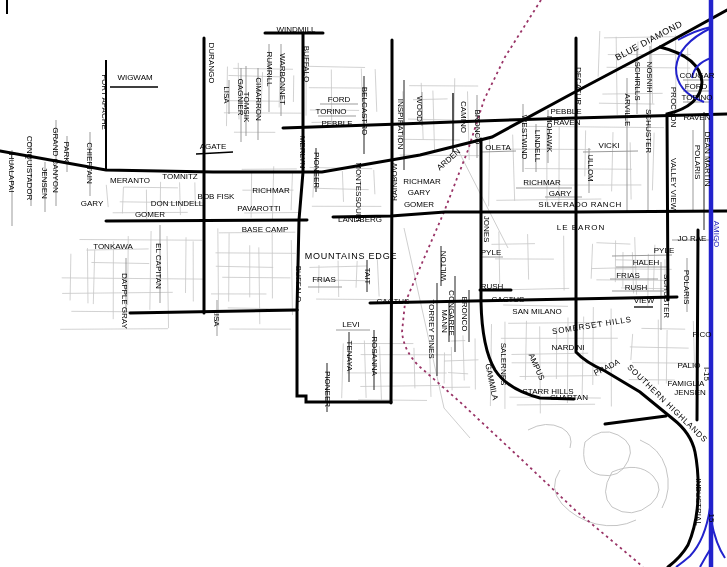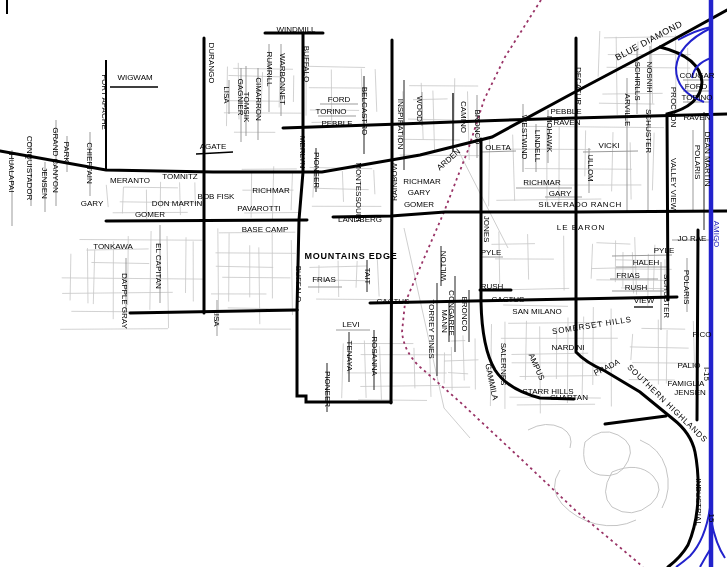--- a/index.html
+++ b/index.html
@@ -286,21 +286,21 @@
       <span class="lbl" style="left: 89px; top: 163px; transform: translate(-50%, -50%) rotate(90deg); color: rgb(0, 0, 0);">CHIEFTAIN</span>
       <span class="lbl" style="left: 104px; top: 102px; transform: translate(-50%, -50%) rotate(90deg); color: rgb(0, 0, 0);">FORT APACHE</span>
       <span class="lbl" style="left: 135px; top: 78px; transform: translate(-50%, -50%) rotate(0deg); color: rgb(0, 0, 0);">WIGWAM</span>
       <span class="lbl" style="left: 211px; top: 63px; transform: translate(-50%, -50%) rotate(90deg); color: rgb(0, 0, 0);">DURANGO</span>
       <span class="lbl" style="left: 226px; top: 95px; transform: translate(-50%, -50%) rotate(90deg); color: rgb(0, 0, 0);">LISA</span>
       <span class="lbl" style="left: 240px; top: 97px; transform: translate(-50%, -50%) rotate(90deg); color: rgb(0, 0, 0);">GAGNIER</span>
       <span class="lbl" style="left: 213px; top: 147px; transform: translate(-50%, -50%) rotate(0deg); color: rgb(0, 0, 0);">AGATE</span>
       <span class="lbl" style="left: 130px; top: 181px; transform: translate(-50%, -50%) rotate(0deg); color: rgb(0, 0, 0);">MERANTO</span>
       <span class="lbl" style="left: 180px; top: 177px; transform: translate(-50%, -50%) rotate(0deg); color: rgb(0, 0, 0);">TOMNITZ</span>
       <span class="lbl" style="left: 92px; top: 204px; transform: translate(-50%, -50%) rotate(0deg); color: rgb(0, 0, 0);">GARY</span>
-      <span class="lbl" style="left: 177px; top: 204px; transform: translate(-50%, -50%) rotate(0deg); color: rgb(0, 0, 0);">DON MARTIN</span>
+      <span class="lbl" style="left: 177px; top: 204px; transform: translate(-50%, -50%) rotate(0deg); color: rgb(0, 0, 0);">DON LINDELL</span>
       <span class="lbl" style="left: 216px; top: 197px; transform: translate(-50%, -50%) rotate(0deg); color: rgb(0, 0, 0);">BOB FISK</span>
       <span class="lbl" style="left: 150px; top: 215px; transform: translate(-50%, -50%) rotate(0deg); color: rgb(0, 0, 0);">GOMER</span>
       <span class="lbl" style="left: 259px; top: 209px; transform: translate(-50%, -50%) rotate(0deg); color: rgb(0, 0, 0);">PAVAROTTI</span>
       <span class="lbl" style="left: 265px; top: 218px; transform: translate(-50%, -50%) rotate(0deg); color: rgb(0, 0, 0); margin-top: 12px;">BASE CAMP</span>
       <span class="lbl" style="left: 113px; top: 247px; transform: translate(-50%, -50%) rotate(0deg); color: rgb(0, 0, 0);">TONKAWA</span>
       <span class="lbl" style="left: 158px; top: 266px; transform: translate(-50%, -50%) rotate(90deg); color: rgb(0, 0, 0);">EL CAPITAN</span>
       <span class="lbl" style="left: 124px; top: 301px; transform: translate(-50%, -50%) rotate(90deg); color: rgb(0, 0, 0);">DAPPLE GRAY</span>
       <span class="lbl" style="left: 216px; top: 318px; transform: translate(-50%, -50%) rotate(90deg); color: rgb(0, 0, 0);">LISA</span>
       <span class="lbl" style="left: 296px; top: 30px; transform: translate(-50%, -50%) rotate(0deg); color: rgb(0, 0, 0);">WINDMILL</span>
       <span class="lbl" style="left: 306px; top: 64px; transform: translate(-50%, -50%) rotate(90deg); color: rgb(0, 0, 0);">BUFFALO</span>
@@ -319,21 +319,21 @@
       <span class="lbl" style="left: 419px; top: 109px; transform: translate(-50%, -50%) rotate(90deg); color: rgb(0, 0, 0);">WOOD</span>
       <span class="lbl" style="left: 463px; top: 117px; transform: translate(-50%, -50%) rotate(90deg); color: rgb(0, 0, 0);">CAMINO</span>
       <span class="lbl" style="left: 477px; top: 127px; transform: translate(-50%, -50%) rotate(90deg); color: rgb(0, 0, 0);">BRONCO</span>
       <span class="lbl" style="left: 449px; top: 160px; transform: translate(-50%, -50%) rotate(-41deg); color: rgb(0, 0, 0);">ARDEN</span>
       <span class="lbl" style="left: 271px; top: 191px; transform: translate(-50%, -50%) rotate(0deg); color: rgb(0, 0, 0);">RICHMAR</span>
       <span class="lbl" style="left: 422px; top: 182px; transform: translate(-50%, -50%) rotate(0deg); color: rgb(0, 0, 0);">RICHMAR</span>
       <span class="lbl" style="left: 419px; top: 193px; transform: translate(-50%, -50%) rotate(0deg); color: rgb(0, 0, 0);">GARY</span>
       <span class="lbl" style="left: 419px; top: 205px; transform: translate(-50%, -50%) rotate(0deg); color: rgb(0, 0, 0);">GOMER</span>
       <span class="lbl" style="left: 395px; top: 182px; transform: translate(-50%, -50%) rotate(-90deg); color: rgb(0, 0, 0);">RAINBOW</span>
       <span class="lbl" style="left: 360px; top: 220px; transform: translate(-50%, -50%) rotate(0deg); color: rgb(0, 0, 0);">LANDBERG</span>
-      <span class="lbl" style="left: 351px; top: 256px; transform: translate(-50%, -50%) rotate(0deg); font-size: 9px; letter-spacing: 0.8px; color: rgb(0, 0, 0); font-weight: bold;">MOUNTAINS EDGE</span>
+      <span class="lbl" style="left: 351px; top: 256px; transform: translate(-50%, -50%) rotate(0deg); font-size: 9px; letter-spacing: 0.8px; color: rgb(0, 0, 0);">MOUNTAINS EDGE</span>
       <span class="lbl" style="left: 298px; top: 284px; transform: translate(-50%, -50%) rotate(90deg); color: rgb(0, 0, 0);">BUFFALO</span>
       <span class="lbl" style="left: 324px; top: 280px; transform: translate(-50%, -50%) rotate(0deg); color: rgb(0, 0, 0);">FRIAS</span>
       <span class="lbl" style="left: 367px; top: 276px; transform: translate(-50%, -50%) rotate(90deg); color: rgb(0, 0, 0);">TAIT</span>
       <span class="lbl" style="left: 393px; top: 302px; transform: translate(-50%, -50%) rotate(0deg); color: rgb(0, 0, 0);">CACTUS</span>
       <span class="lbl" style="left: 351px; top: 325px; transform: translate(-50%, -50%) rotate(0deg); color: rgb(0, 0, 0);">LEVI</span>
       <span class="lbl" style="left: 349px; top: 356px; transform: translate(-50%, -50%) rotate(90deg); color: rgb(0, 0, 0);">TENAYA</span>
       <span class="lbl" style="left: 374px; top: 356px; transform: translate(-50%, -50%) rotate(90deg); color: rgb(0, 0, 0);">ROSANNA</span>
       <span class="lbl" style="left: 327px; top: 389px; transform: translate(-50%, -50%) rotate(90deg); color: rgb(0, 0, 0);">PIONEER</span>
       <span class="lbl" style="left: 649px; top: 41px; transform: translate(-50%, -50%) rotate(-28deg); font-size: 9px; letter-spacing: 0.5px; color: rgb(0, 0, 0);">BLUE DIAMOND</span>
       <span class="lbl" style="left: 578px; top: 86px; transform: translate(-50%, -50%) rotate(90deg); color: rgb(0, 0, 0);">DECATUR</span>

